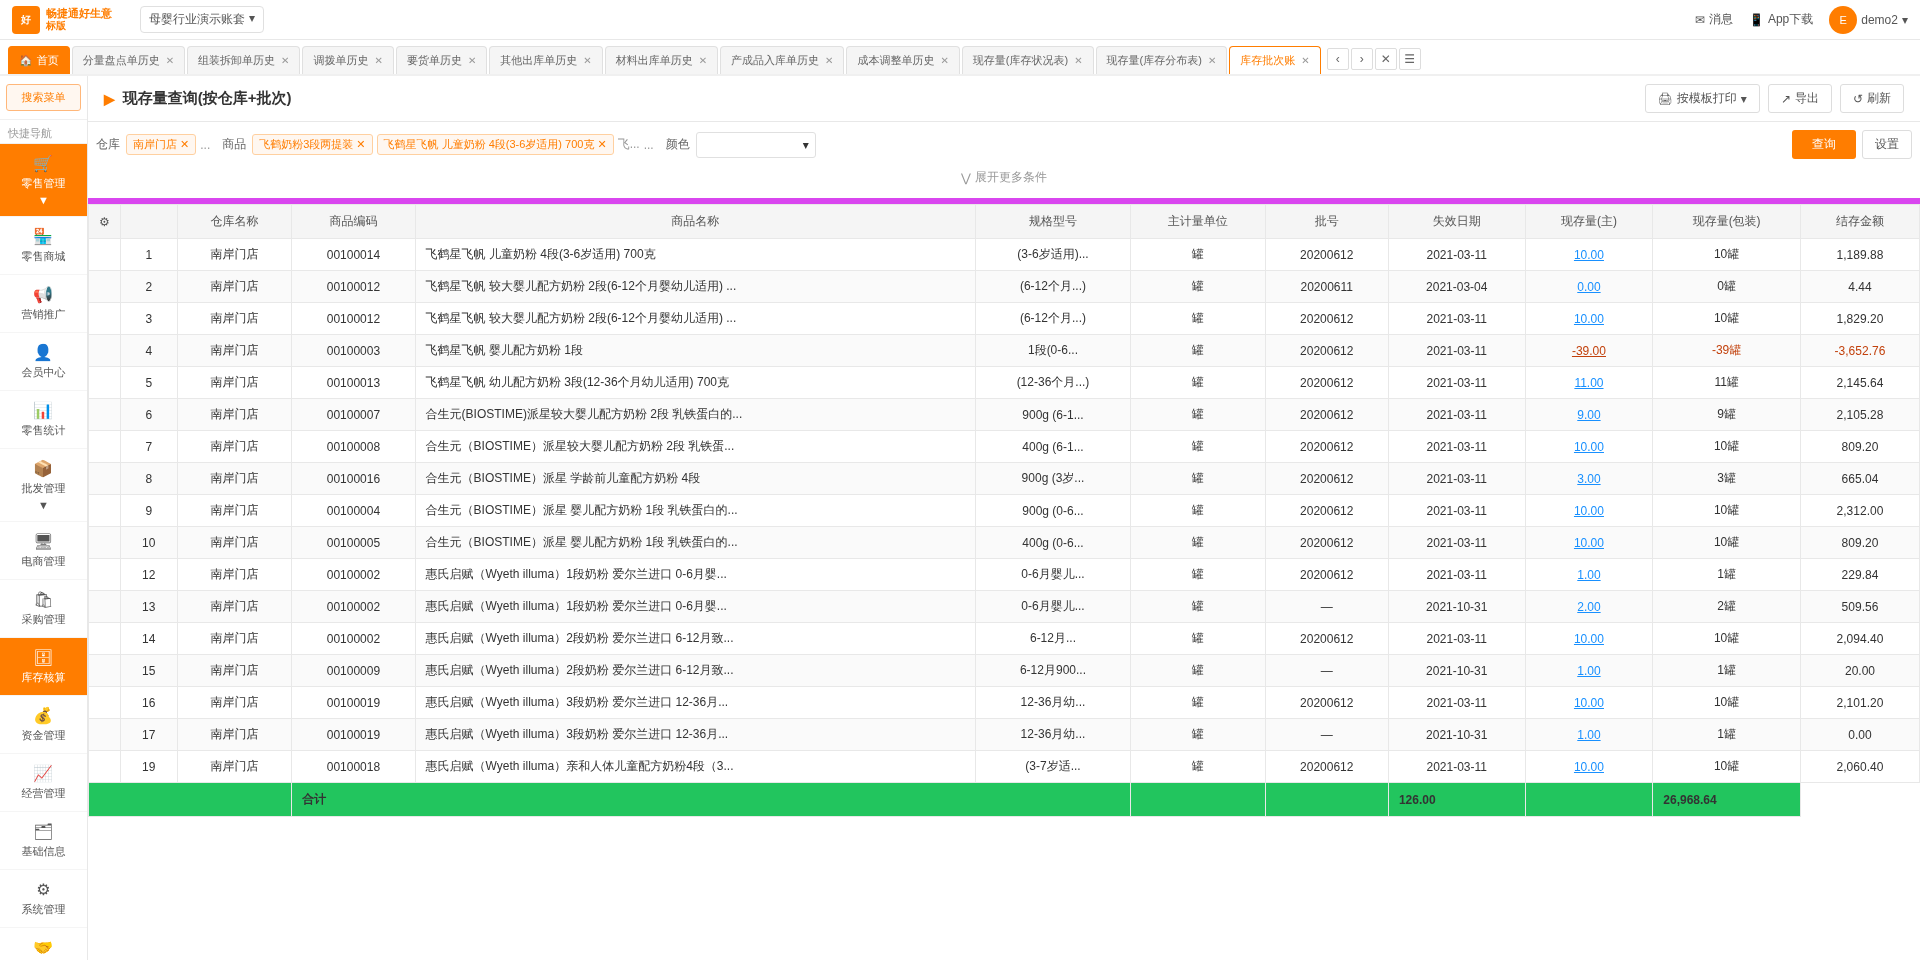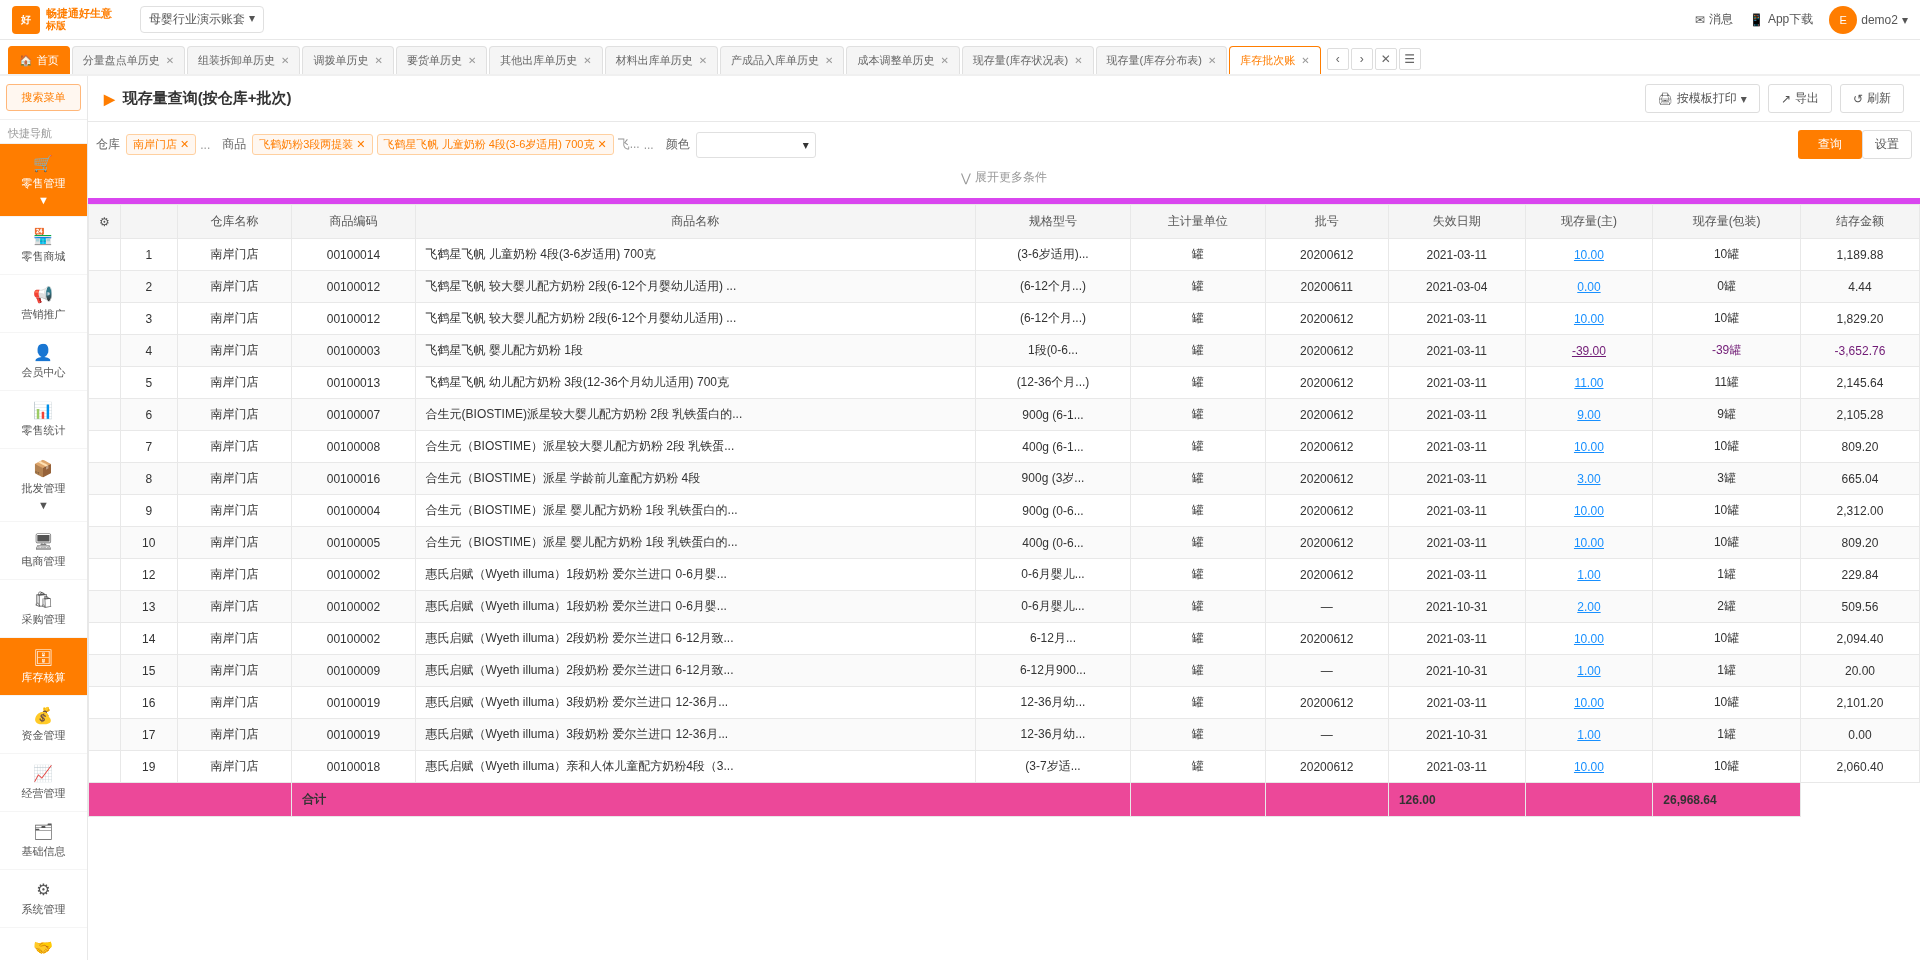--- a/index.html
+++ b/index.html
@@ -62,23 +62,23 @@
     .orange-arrow { color: #ff7d00; font-size: 14px; font-weight: bold; cursor: pointer; }
 
     
     .table-container { flex: 1; overflow: auto; background: #fff; margin: 0; }
     table { width: 100%; border-collapse: collapse; font-size: 12px; }
     thead th { background: #f5f5f5; padding: 8px 10px; text-align: center; border: 1px solid #e8e8e8; font-weight: normal; color: #555; white-space: nowrap; position: sticky; top: 0; z-index: 2; }
     tbody td { padding: 7px 10px; text-align: center; border: 1px solid #e8e8e8; color: #333; white-space: nowrap; }
     tbody tr:nth-child(even) { background: #fafafa; }
     .td-left { text-align: left; }
     .td-link { color: #1890ff; text-decoration: underline; cursor: pointer; }
-    .td-red { color: #701a75; }
+    .td-red { color: #c2410c; }
     .td-settings { width: 30px; }
-    tfoot td { background: #ec4899; font-weight: bold; border: 1px solid #e8e8e8; padding: 8px 10px; }
+    tfoot td { background: #22c55e; font-weight: bold; border: 1px solid #e8e8e8; padding: 8px 10px; }
 
     
     ::-webkit-scrollbar { width: 6px; height: 6px; }
     ::-webkit-scrollbar-track { background: #f1f1f1; }
     ::-webkit-scrollbar-thumb { background: #ccc; border-radius: 3px; }
 
     .settings-icon-col { width: 30px; }
   </style>
 </head>
 <body>
@@ -294,21 +294,21 @@
         </div>
 
         <div class="filter-item">
           <span class="filter-label">颜色</span>
           <div style="width:120px;border:1px solid #e0e0e0;border-radius:3px;height:26px;display:flex;align-items:center;padding:0 6px;cursor:pointer;">
             <span style="flex:1;"></span>
             <span>▾</span>
           </div>
         </div>
 
-        <div style="display:flex;margin-left:auto;">
+        <div style="display:flex;gap:6px;margin-left:auto;">
           <button class="action-btn search">查询</button>
           <button class="action-btn settings">设置</button>
         </div>
       </div>
       <div style="display:flex;justify-content:center;margin-top:6px;">
         <div class="expand-more-btn">
           <span>⋁</span>
           <span>展开更多条件</span>
         </div>
       </div>

